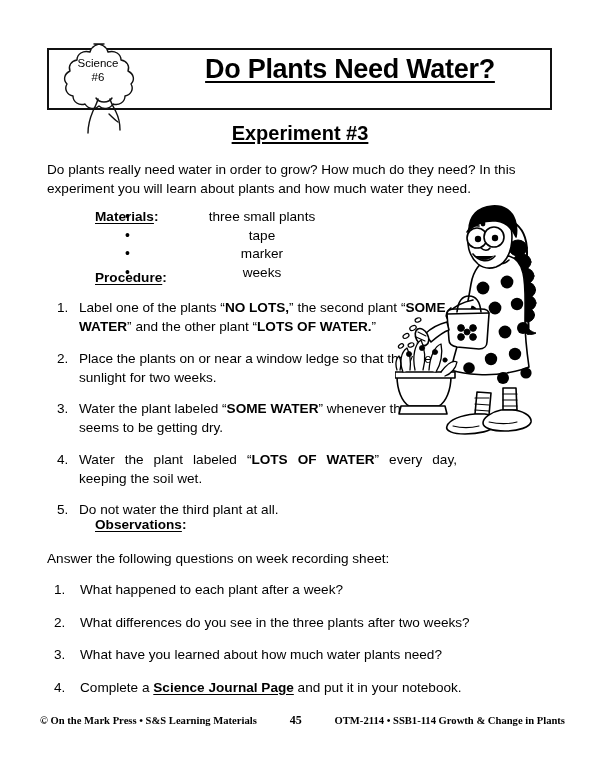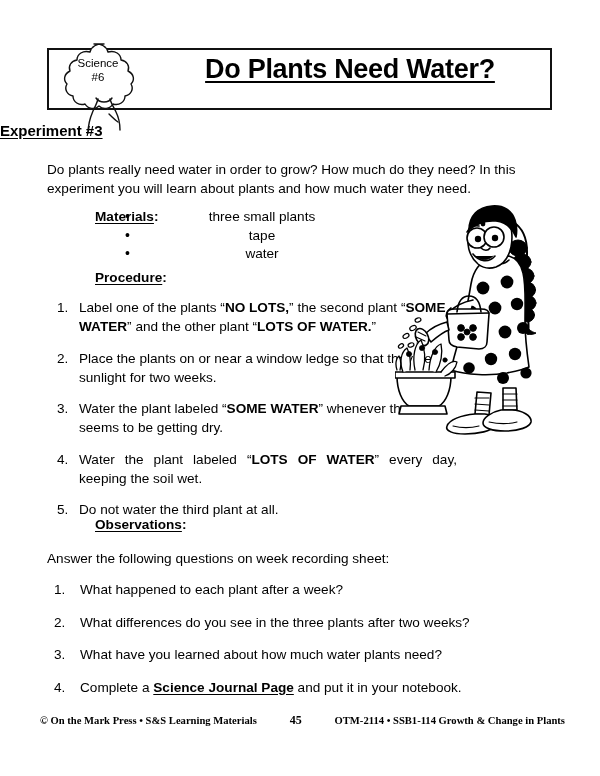--- a/index.html
+++ b/index.html
@@ -69,22 +69,22 @@
     font-weight: normal;
     z-index: 5;
     pointer-events: none;
   }
 
   .subtitle {
     position: absolute;
     left: 0;
     top: 122px;
     width: 600px;
-    text-align: left;
-    font-size: 15px;
+    text-align: center;
+    font-size: 20px;
     font-weight: bold;
     text-decoration: underline;
     text-underline-offset: 2px;
   }
 
   
   .intro {
     position: absolute;
     left: 47px;
     top: 160px;
@@ -255,21 +255,22 @@
 
   <div class="subtitle">Experiment #3</div>
 
   <div class="intro">Do plants really need water in order to grow?  How much do they need?  In this experiment you will learn about plants and how much water they need.</div>
 
   <div class="sec-label" id="materials-label"><u>Materials</u><span class="colon">:</span></div>
 
   <ul class="materials-list">
     <li>three small plants</li>
     <li>tape</li>
-    <li>water</li>
+    <li>marker</li>
+    <li>weeks</li>
   </ul>
 
   <div class="sec-label" id="procedure-label"><u>Procedure</u><span class="colon">:</span></div>
 
   <ol class="steps">
     <li>
       <span class="num">1.</span><span><span>Label one of the plants “</span><b>NO LOTS,</b><span>” the second plant “</span><b>SOME WATER</b><span>”  and the other plant “</span><b>LOTS OF WATER.</b><span>”</span></span>
     </li>
     <li>
       <span class="num">2.</span><span>Place the plants on or near a window ledge so that they get sunlight for two weeks.</span>

